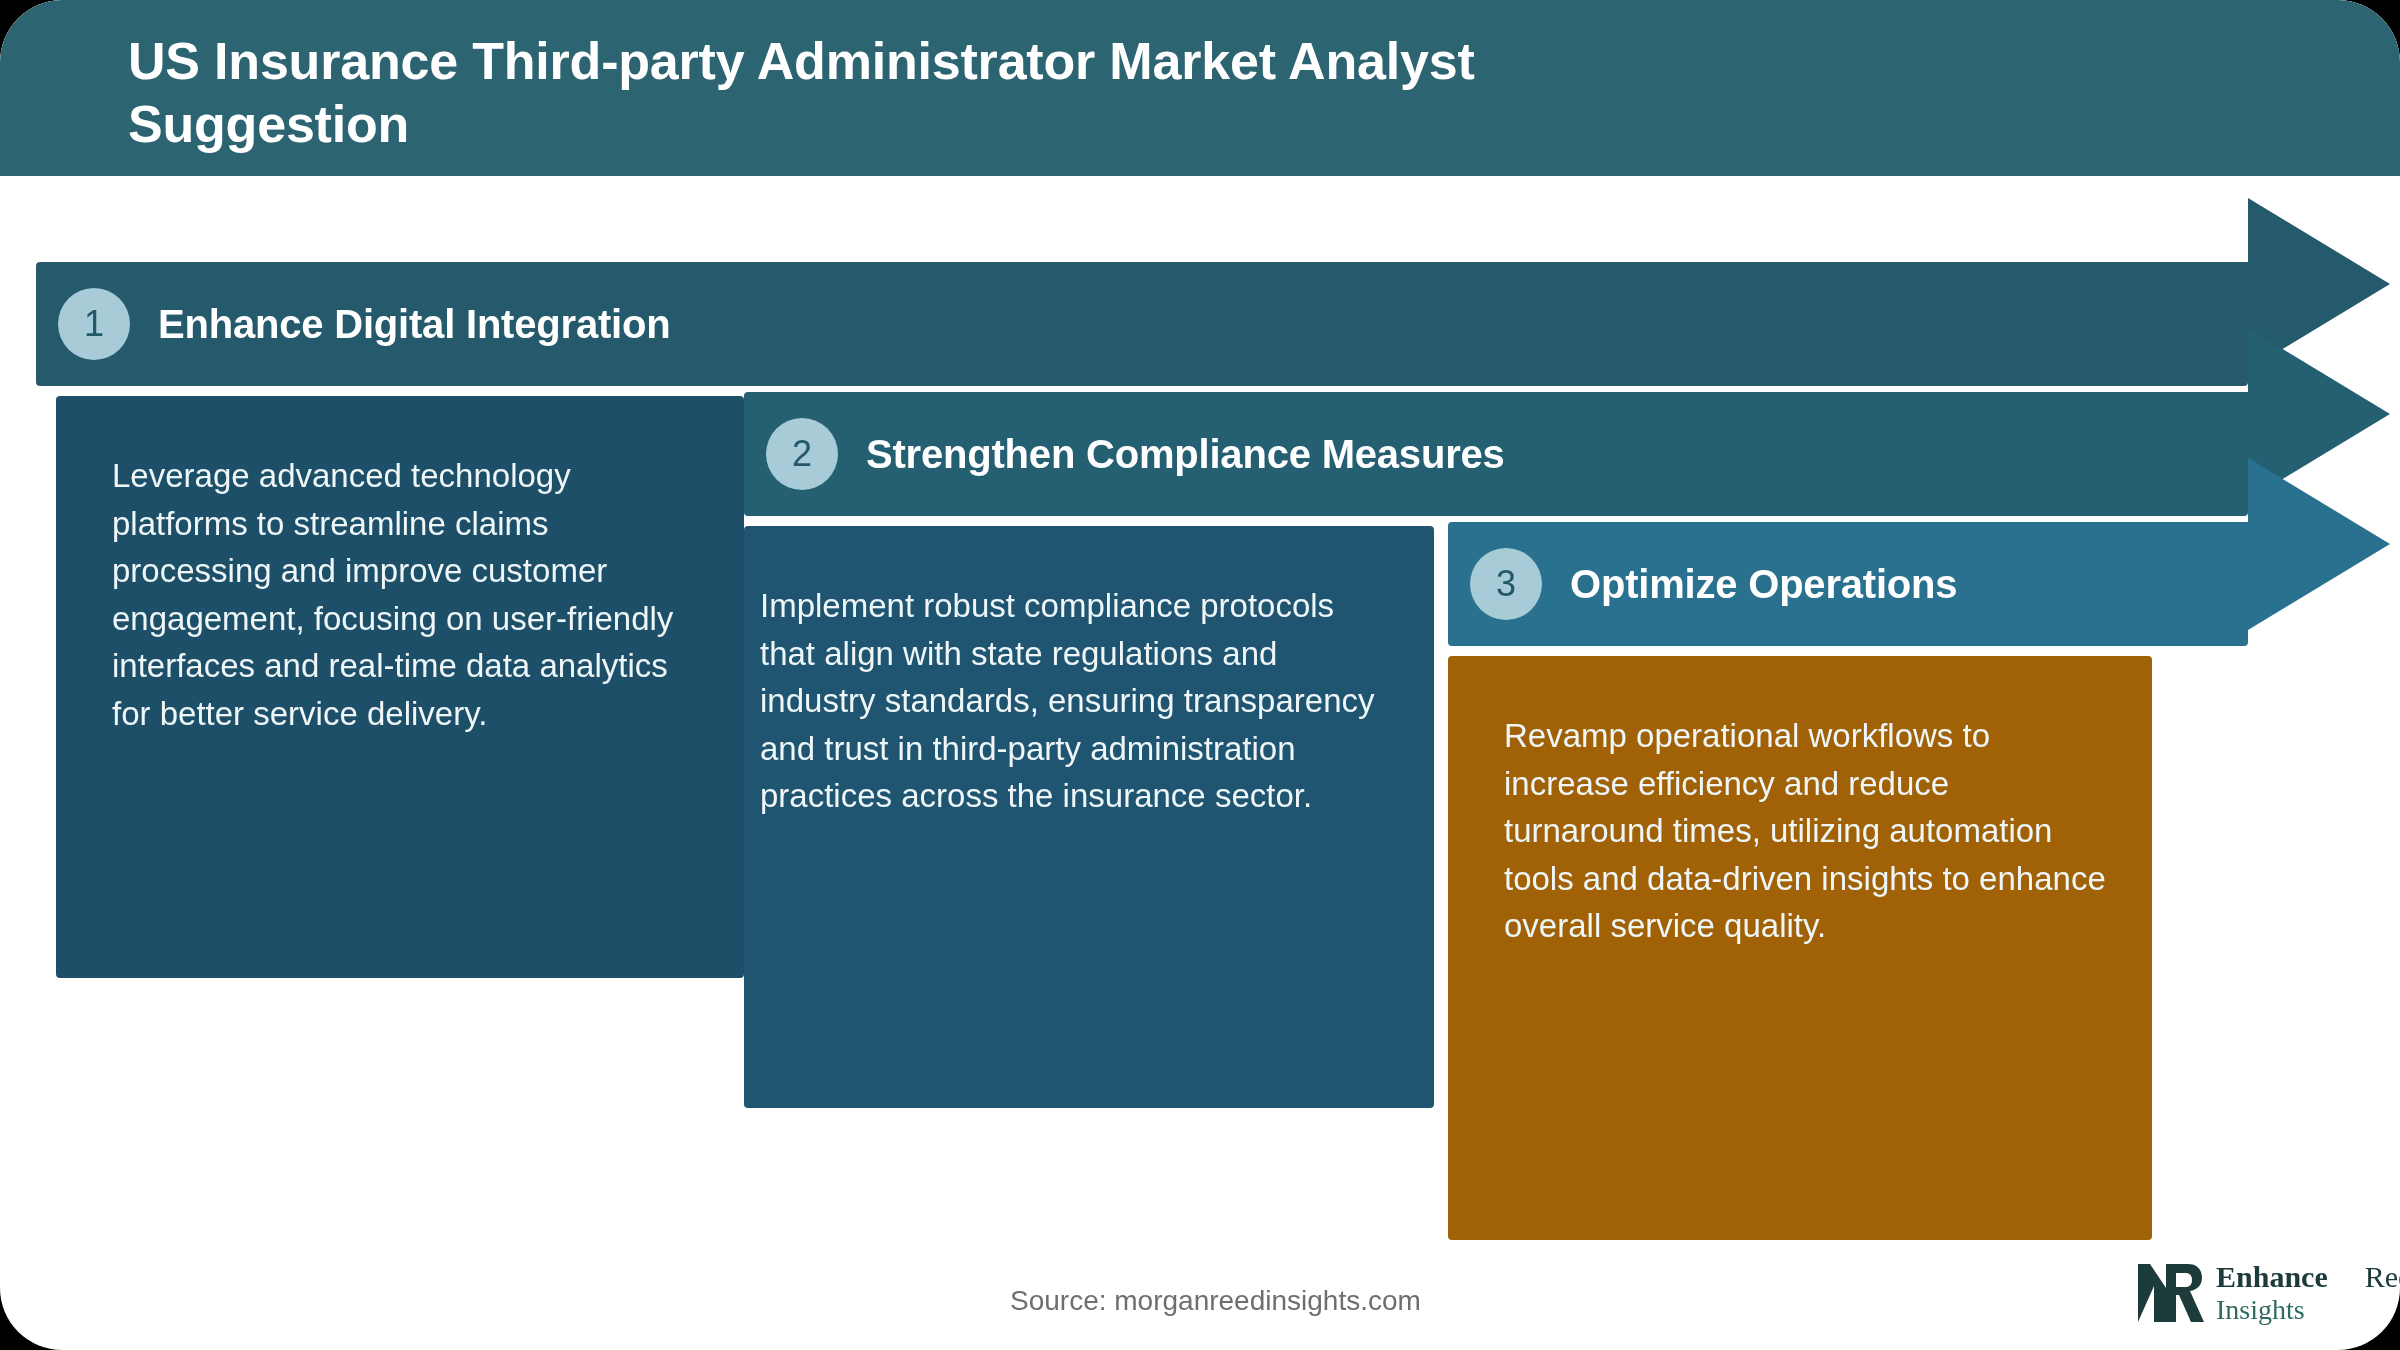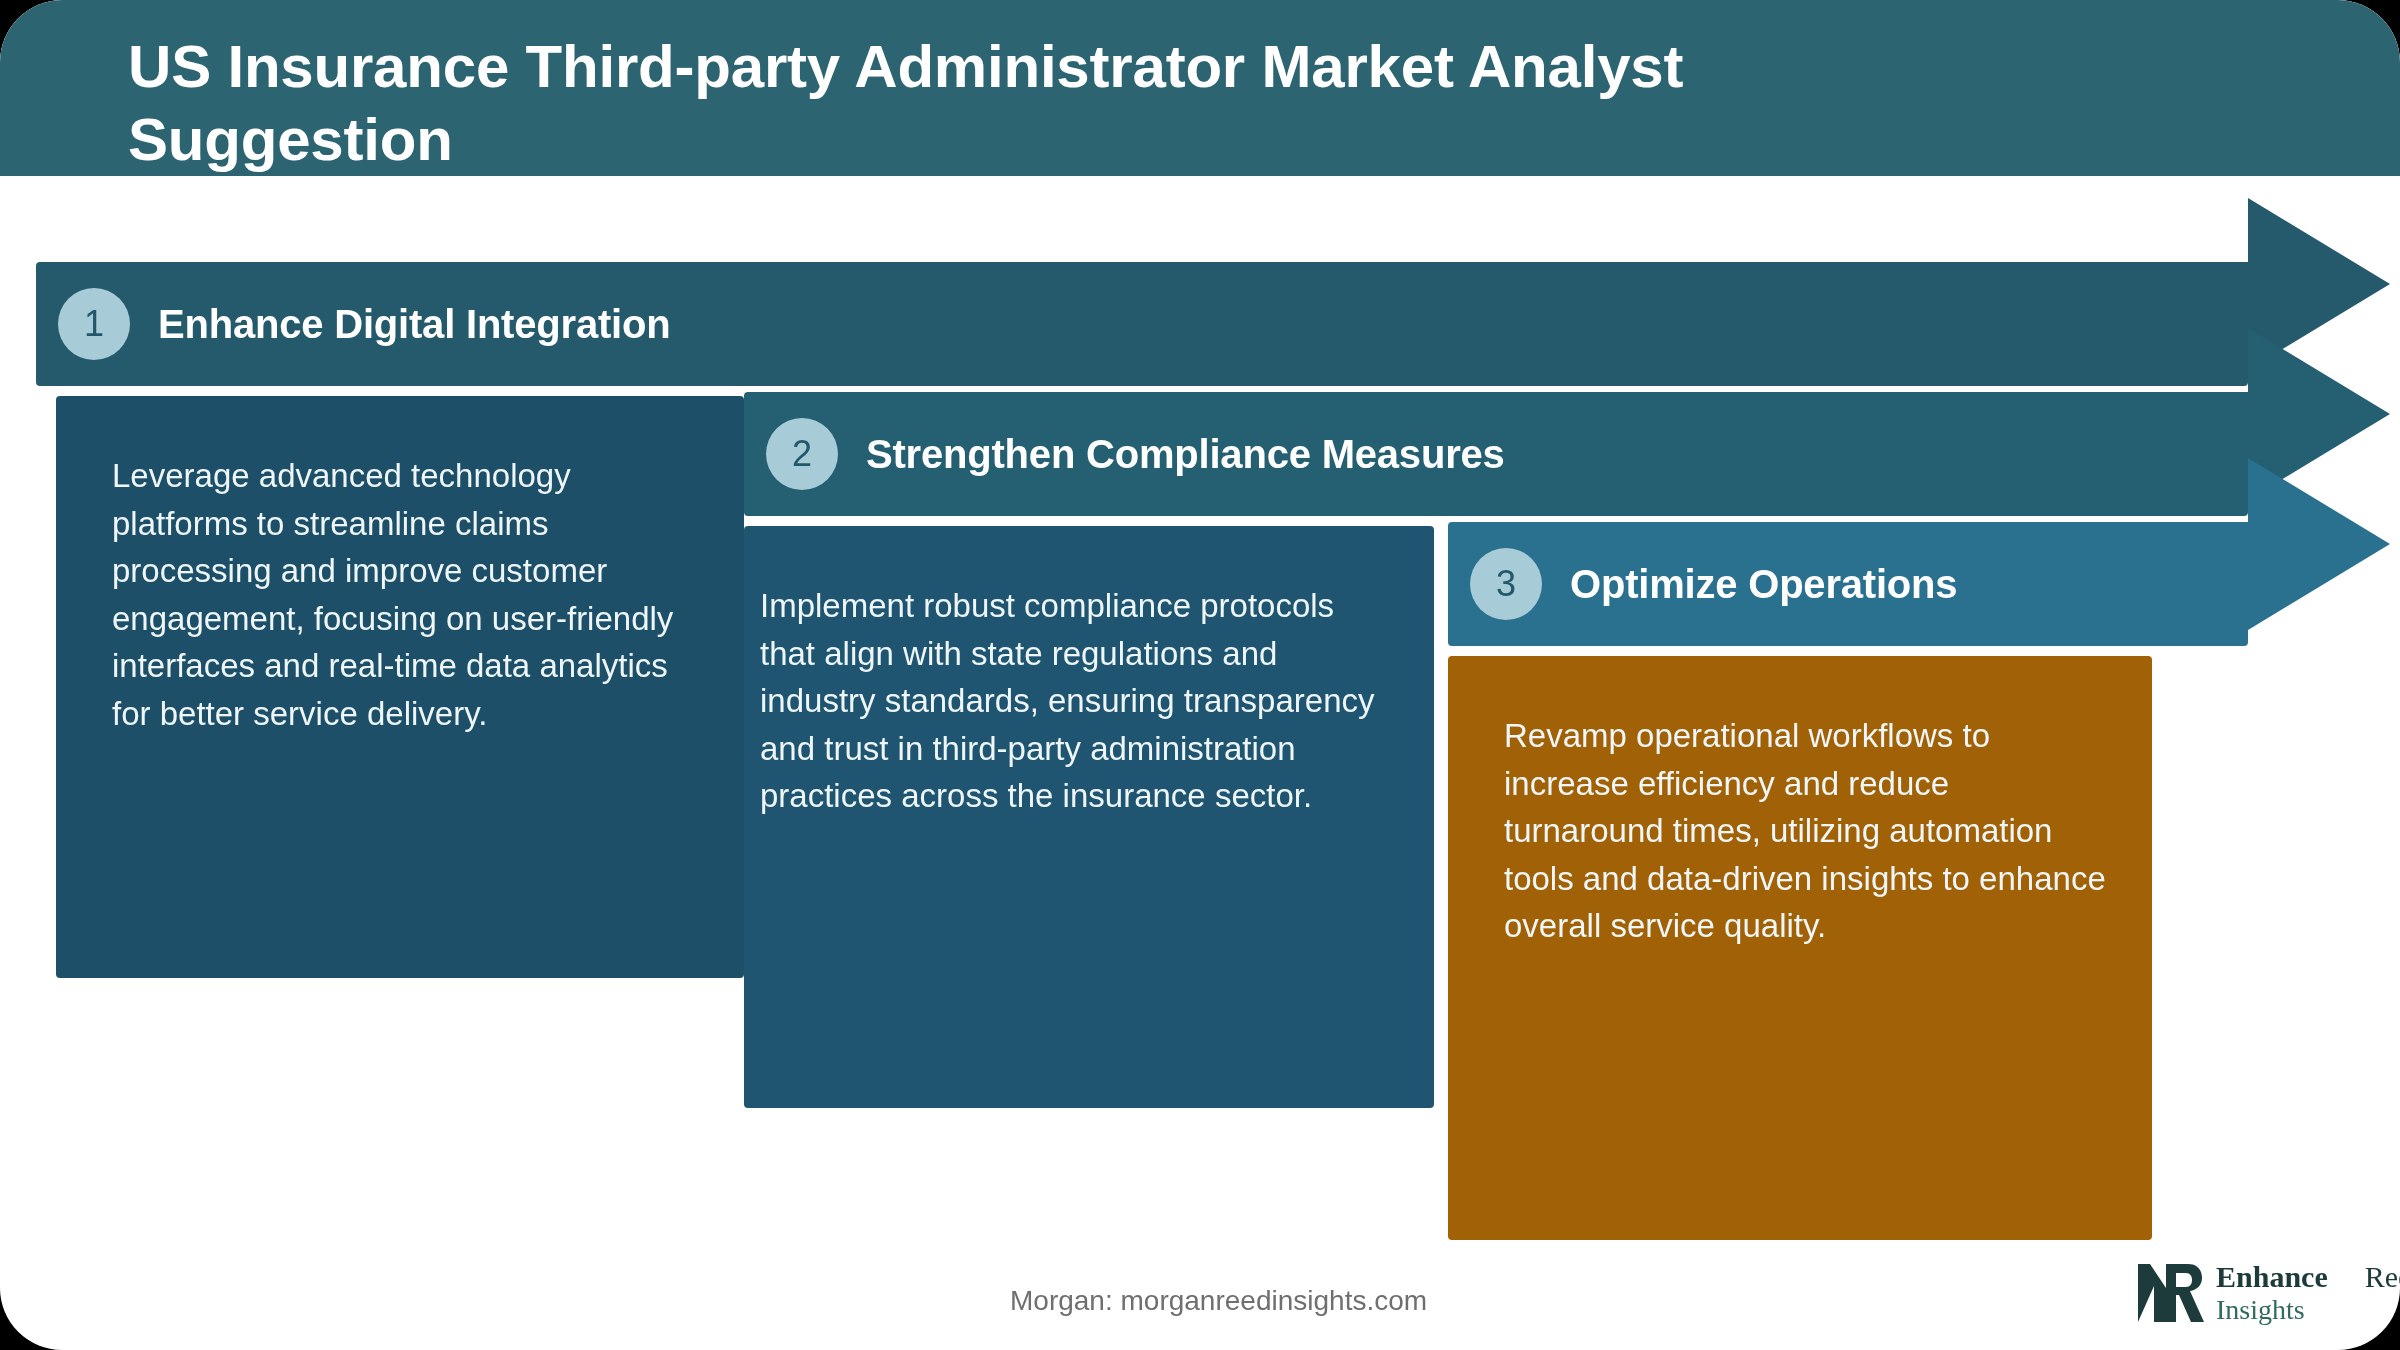--- a/index.html
+++ b/index.html
@@ -33,21 +33,21 @@
     background: #2c6472;
     border-top-left-radius: 62px;
     border-top-right-radius: 62px;
   }
   #banner-title {
     position: absolute;
     left: 128px;
     top: 30px;
     width: 1640px;
     color: #ffffff;
-    font-size: 60px;
+    font-size: 52px;
     font-weight: bold;
     line-height: 1.22;
     letter-spacing: -0.2px;
     white-space: pre-line;
   }
 
   
   #arrows {
     position: absolute;
     left: 0;
@@ -169,21 +169,21 @@
   </div>
 
   <div class="step-header" id="step3-header">
     <div class="step-badge">3</div>
     <div class="step-title">Optimize Operations</div>
   </div>
   <div class="step-body" id="step3-body">
     <div class="step-text">Revamp operational workflows to increase efficiency and reduce turnaround times, utilizing automation tools and data-driven insights to enhance overall service quality.</div>
   </div>
 
-  <div id="source">Morgan: morganreedinsights.com</div>
+  <div id="source">Source: morganreedinsights.com</div>
 
   <div id="logo">
     <svg id="logo-mark" viewBox="0 0 70 62">
       <path d="M2 60 L2 2 L14 2 L30 26 L30 60 L18 60 L18 24 L2 60 Z" fill="#1d3b3b"></path>
       <path d="M30 2 L52 2 C62 2 66 9 66 16 C66 23 61 28 54 29 L68 60 L55 60 L43 33 L40 33 L40 60 L30 60 Z
                M40 11 L40 25 L50 25 C54 25 56 22 56 18 C56 14 54 11 50 11 Z" fill="#1d3b3b"></path>
     </svg>
     <div id="logo-text">
       <div id="logo-line1"><b>Enhance</b><span class="reed">Reed</span></div>
       <div id="logo-line2">Insights</div>

